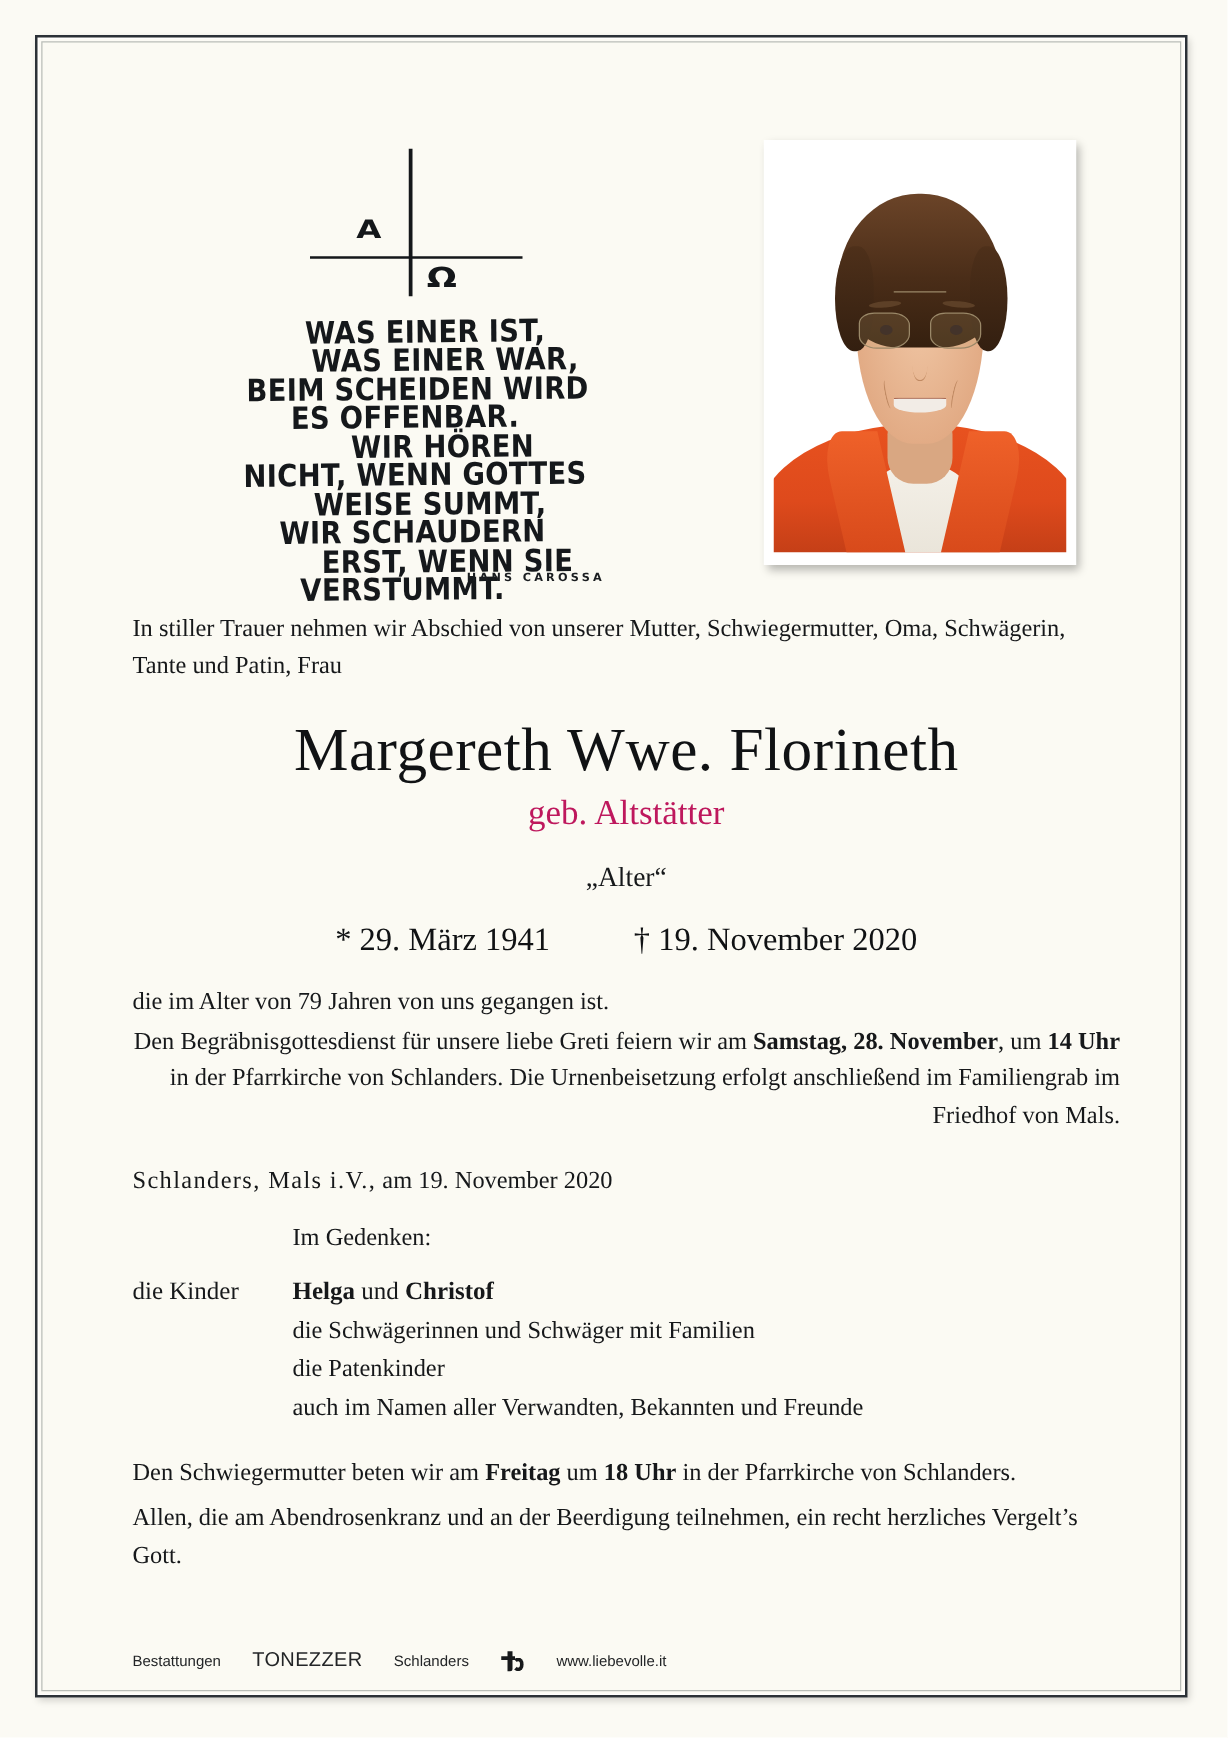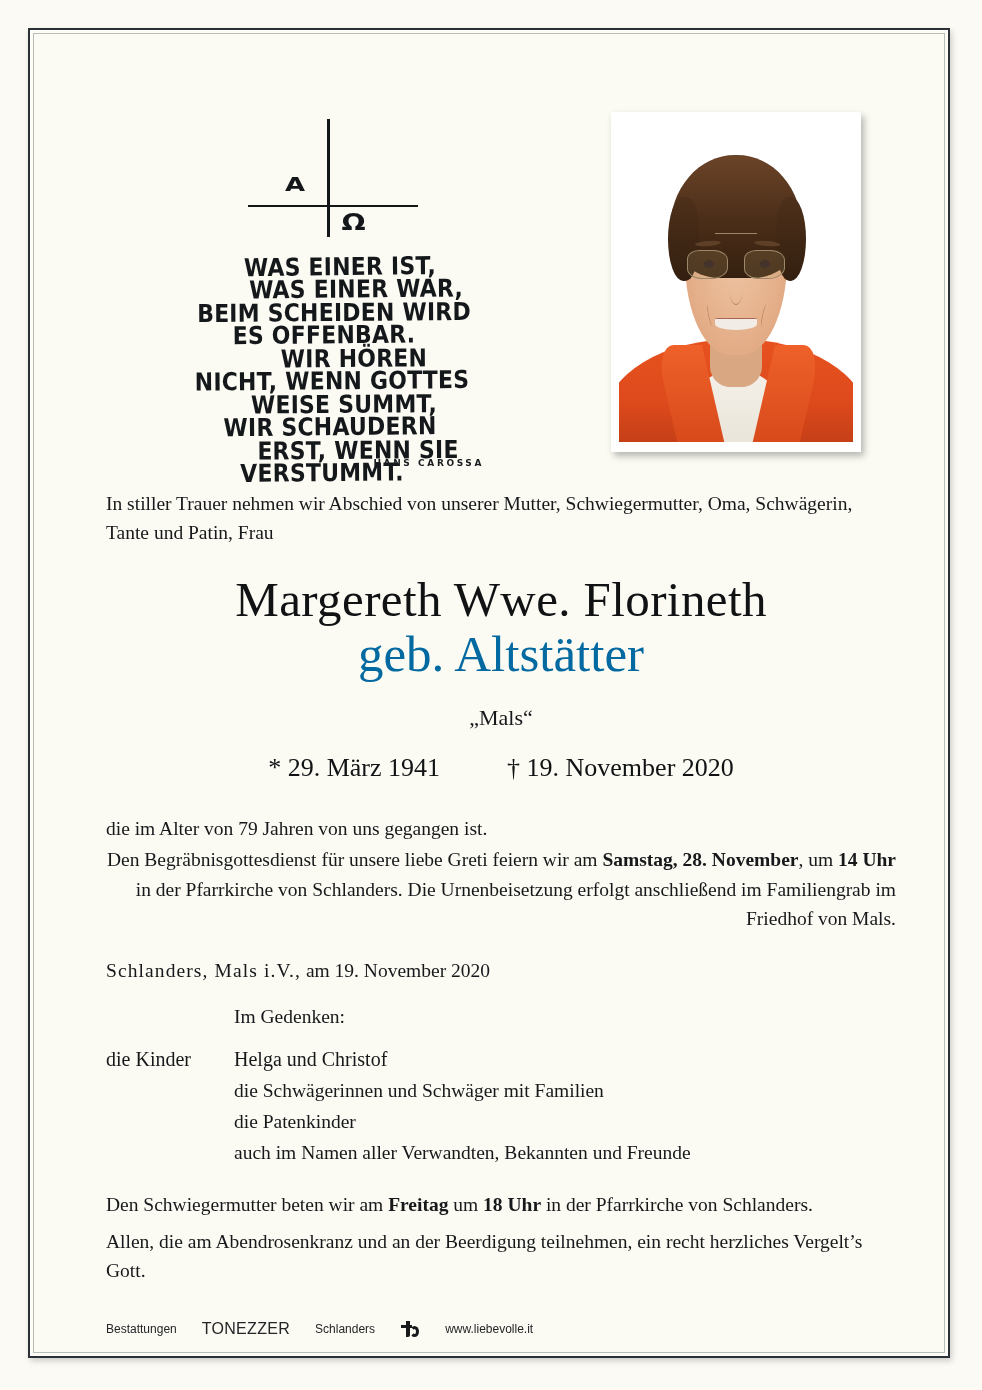--- a/index.html
+++ b/index.html
@@ -287,41 +287,42 @@
     text-align: center;
     margin-top: 26px;
   }
   .name-main {
     font-size: 49px;
     line-height: 1.08;
     letter-spacing: 0.4px;
     color: #101214;
   }
   .name-born {
-    font-size: 51px;
+    font-size: 28px;
     line-height: 1.1;
-    color: #0369a1;
+    margin-top: 10px;
+    color: #be185d;
   }
   .nickname {
     font-size: 22px;
     margin-top: 22px;
     color: #16181a;
   }
   .dates {
     text-align: center;
     font-size: 26px;
     margin-top: 22px;
     color: #101214;
   }
   .dates .gap { display: inline-block; width: 54px; }
 
   .para {
     font-size: 19.5px;
     line-height: 1.52;
-    margin-top: 31px;
+    margin-top: 20px;
     color: #16181a;
   }
   .para.tight { margin-top: 2px; text-align: right; }
   .para b { font-weight: 700; }
 
   .place-line {
     font-size: 19.5px;
     margin-top: 26px;
     letter-spacing: 1.1px;
     color: #16181a;
@@ -334,21 +335,21 @@
     padding-left: 128px;
     color: #16181a;
   }
   .kinder-row {
     display: flex;
     margin-top: 20px;
     font-size: 20px;
     color: #16181a;
   }
   .kinder-label { width: 128px; flex: 0 0 128px; }
-  .kinder-names b { font-weight: 400; }
+  .kinder-names b { font-weight: 700; }
   .survivor-line {
     font-size: 19.5px;
     padding-left: 128px;
     margin-top: 9px;
     color: #16181a;
   }
 
   .closing {
     margin-top: 26px;
   }
@@ -459,21 +460,21 @@
         </div>
       </div>
 
       <div class="body-area">
 
         <div class="intro">In stiller Trauer nehmen wir Abschied von unserer Mutter, Schwiegermutter, Oma, Schwägerin, Tante und Patin, Frau</div>
 
         <div class="name-block">
           <div class="name-main">Margereth Wwe. Florineth</div>
           <div class="name-born">geb. Altstätter</div>
-          <div class="nickname">„Mals“</div>
+          <div class="nickname">„Alter“</div>
         </div>
 
         <div class="dates">
           <span>*</span>
           <span>29. März 1941</span>
           <span class="gap"></span>
           <span>†</span>
           <span>19. November 2020</span>
         </div>
 

